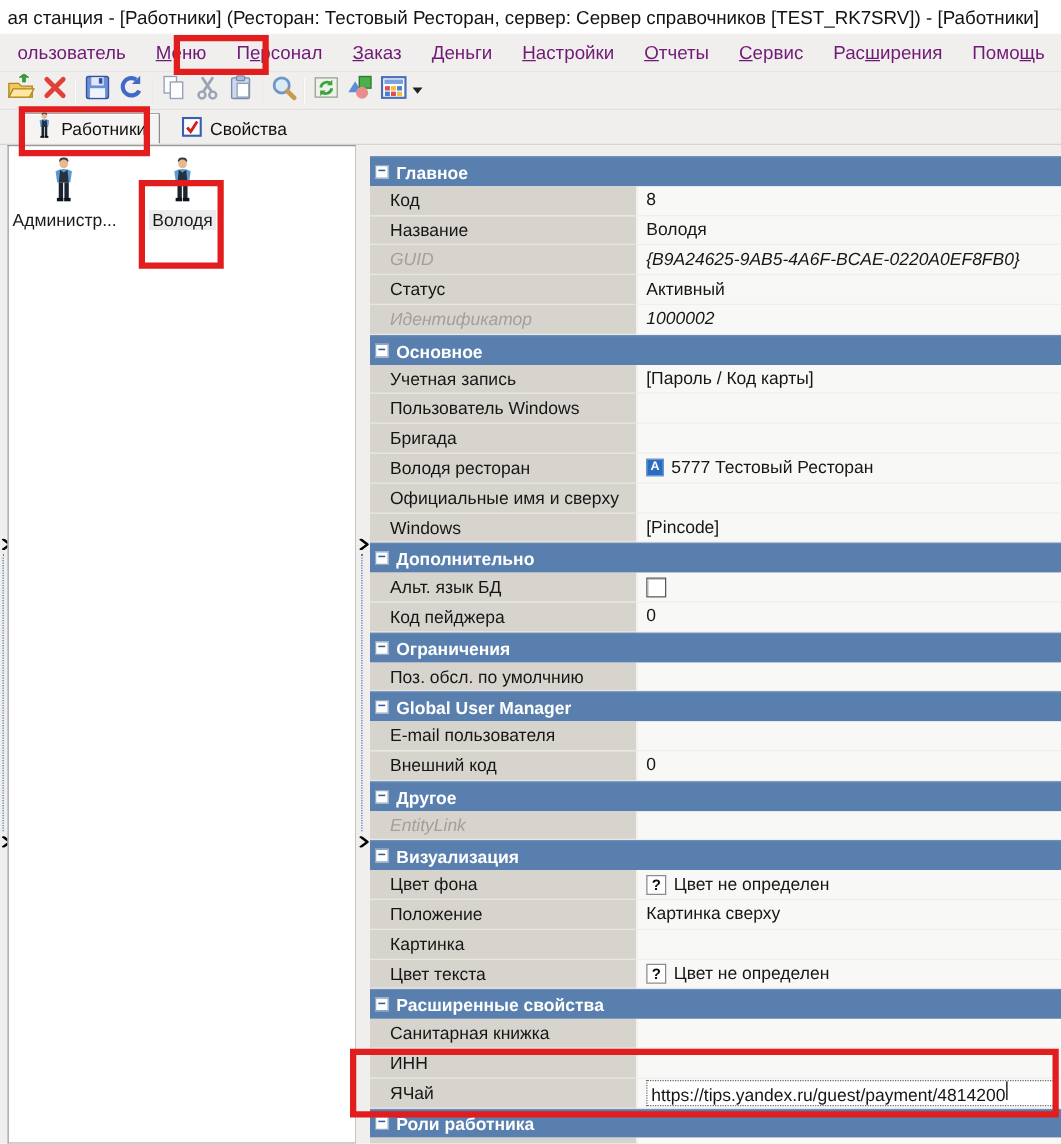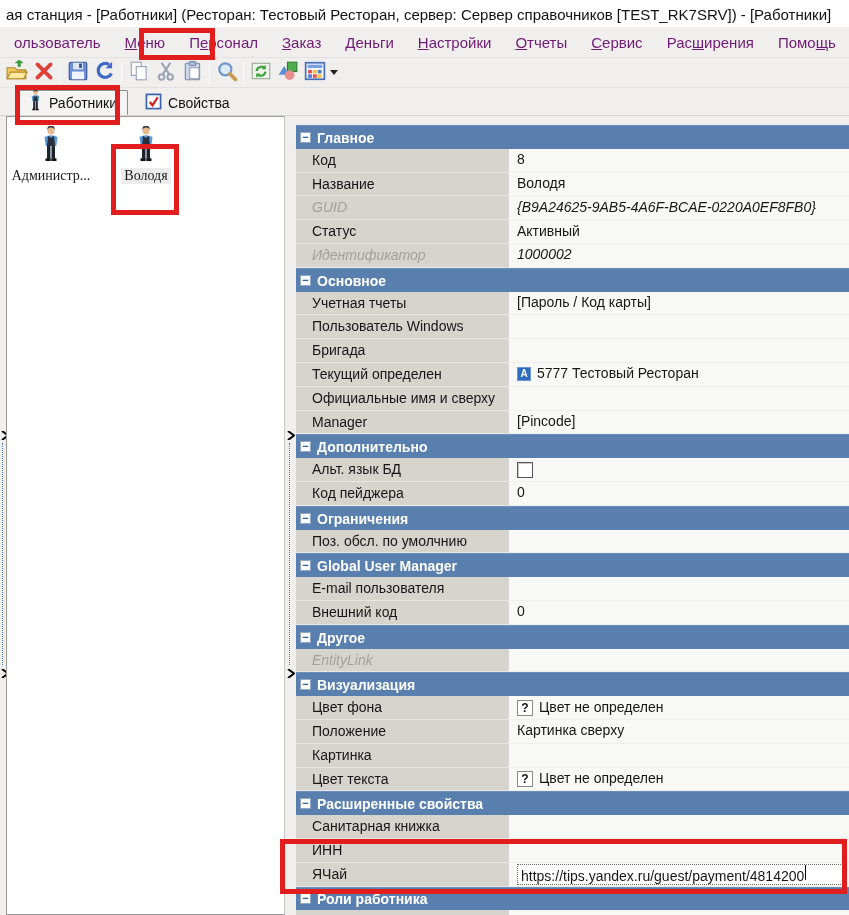--- a/index.html
+++ b/index.html
@@ -28,21 +28,21 @@
     border-bottom:1px solid #d6d4d1; }
   .tab { display:flex; align-items:center; gap:6px; font-size:14px; height:25px;
     padding:0 10px; white-space:nowrap; }
   .tab.selected { background:#f5f4f2; border:1px solid #8b8b8b; border-bottom-color:#f5f4f2;
     border-radius:2px 2px 0 0; margin-left:17px; box-shadow:inset 1px 1px 0 #ffffff; }
   .tab.plain { margin-left:7px; }
   
   .main { position:relative; height:799px; display:flex; background:#f1efed; }
   .left-splitter { position:relative; width:6px; background:#f1efed; }
   .list-panel { position:relative; width:279px; background:#ffffff;
-    border:1px solid #9b9b9b; border-right-color:#c7c5c2;font-family:Liberation Serif, serif; }
+    border:1px solid #9b9b9b; border-right-color:#c7c5c2; }
   .splitterbar { position:relative; width:11px; background:#f1efed; }
   .split-arrow { position:absolute; left:1px; width:9px; height:10px; display:flex;
     align-items:center; justify-content:center; }
   .split-dots { position:absolute; left:4px; width:1px; border-left:1px dotted #4a7ab5; }
   .sa1 { top:314px; } .sa2 { top:552px; }
   .sd  { top:327px; height:222px; }
   .left-splitter .split-arrow { left:0; }
   .left-splitter .split-dots { left:2px; }
   
   .emp-item { position:absolute; top:9px; width:88px; text-align:center; }
@@ -295,52 +295,52 @@
           <div class="pcell-label muted">Идентификатор</div>
           <div class="pcell-value italic">
             <span>1000002</span>
           </div>
         </div>
         <div class="prow section">
           <span class="collapse-box">−</span>
           <span class="section-label">Основное</span>
         </div>
         <div class="prow">
-          <div class="pcell-label">Учетная тчеты</div>
+          <div class="pcell-label">Учетная запись</div>
           <div class="pcell-value">
             <span>[Пароль / Код карты]</span>
           </div>
         </div>
         <div class="prow">
           <div class="pcell-label">Пользователь Windows</div>
           <div class="pcell-value">
             <span></span>
           </div>
         </div>
         <div class="prow">
           <div class="pcell-label">Бригада</div>
           <div class="pcell-value">
             <span></span>
           </div>
         </div>
         <div class="prow">
-          <div class="pcell-label">Текущий определен</div>
+          <div class="pcell-label">Володя ресторан</div>
           <div class="pcell-value">
             <span class="a-icon">A</span>
             <span>5777 Тестовый Ресторан</span>
           </div>
         </div>
         <div class="prow">
           <div class="pcell-label">Официальные имя и сверху</div>
           <div class="pcell-value">
             <span></span>
           </div>
         </div>
         <div class="prow">
-          <div class="pcell-label">Manager</div>
+          <div class="pcell-label">Windows</div>
           <div class="pcell-value">
             <span>[Pincode]</span>
           </div>
         </div>
         <div class="prow section">
           <span class="collapse-box">−</span>
           <span class="section-label">Дополнительно</span>
         </div>
         <div class="prow">
           <div class="pcell-label">Альт. язык БД</div>

